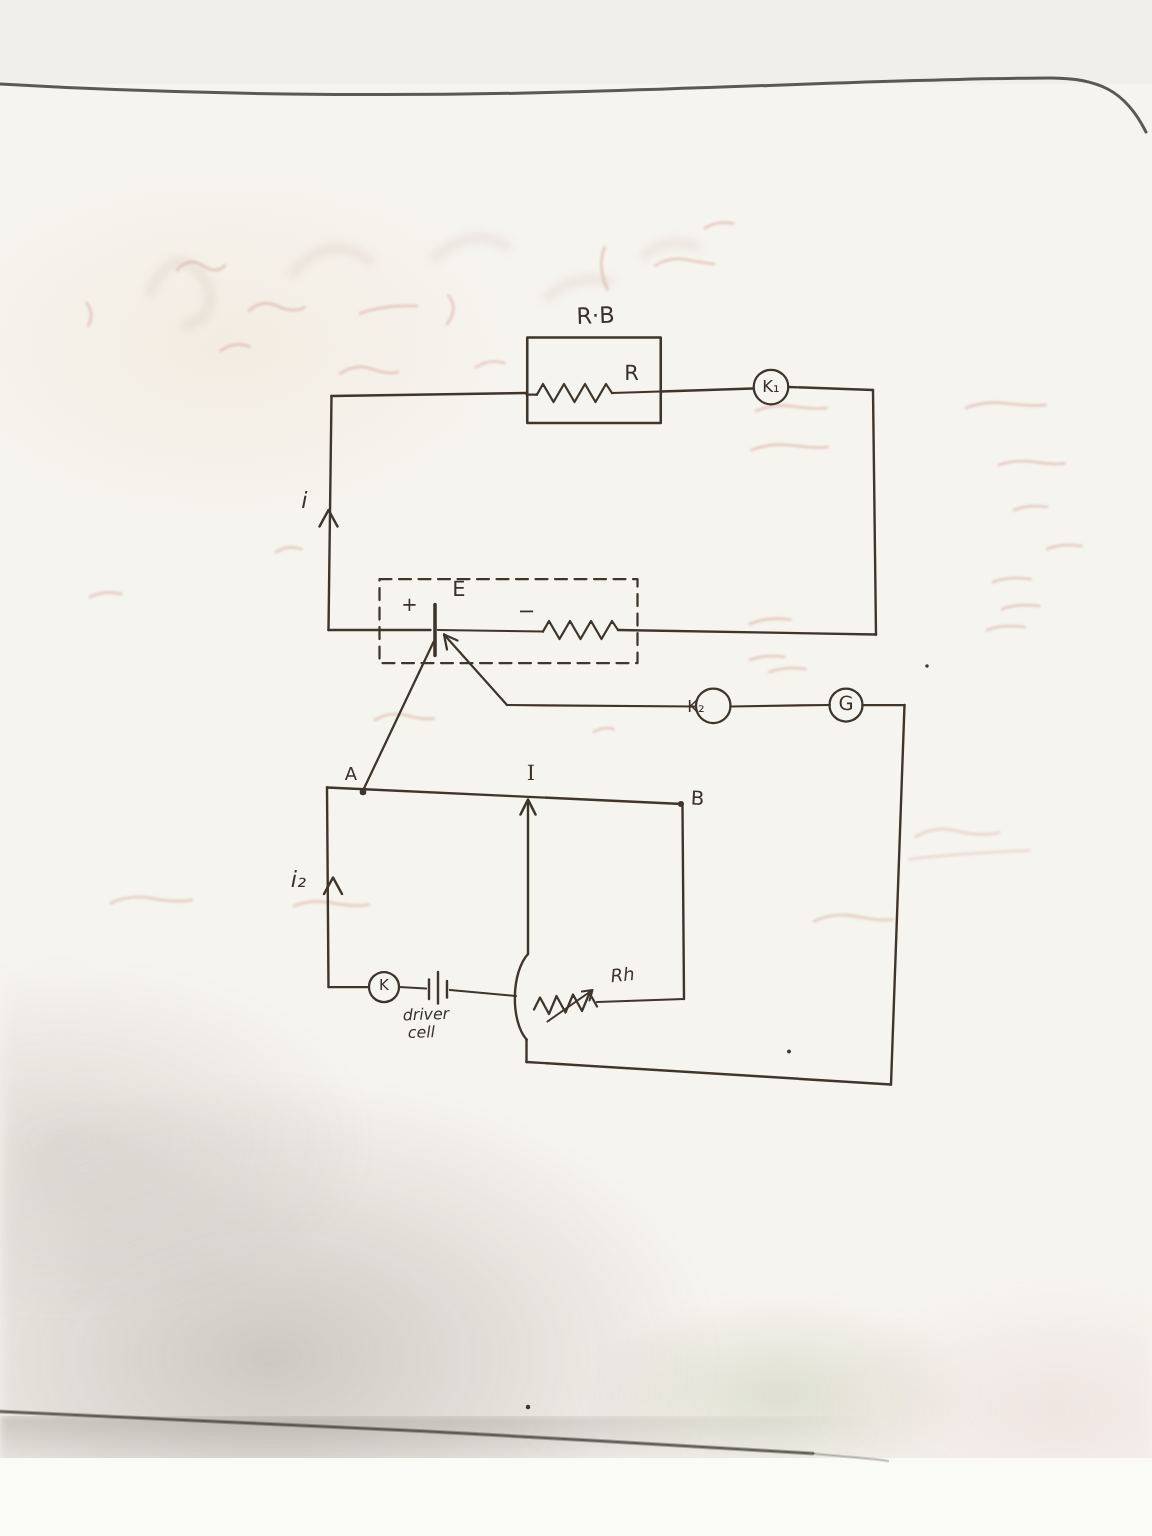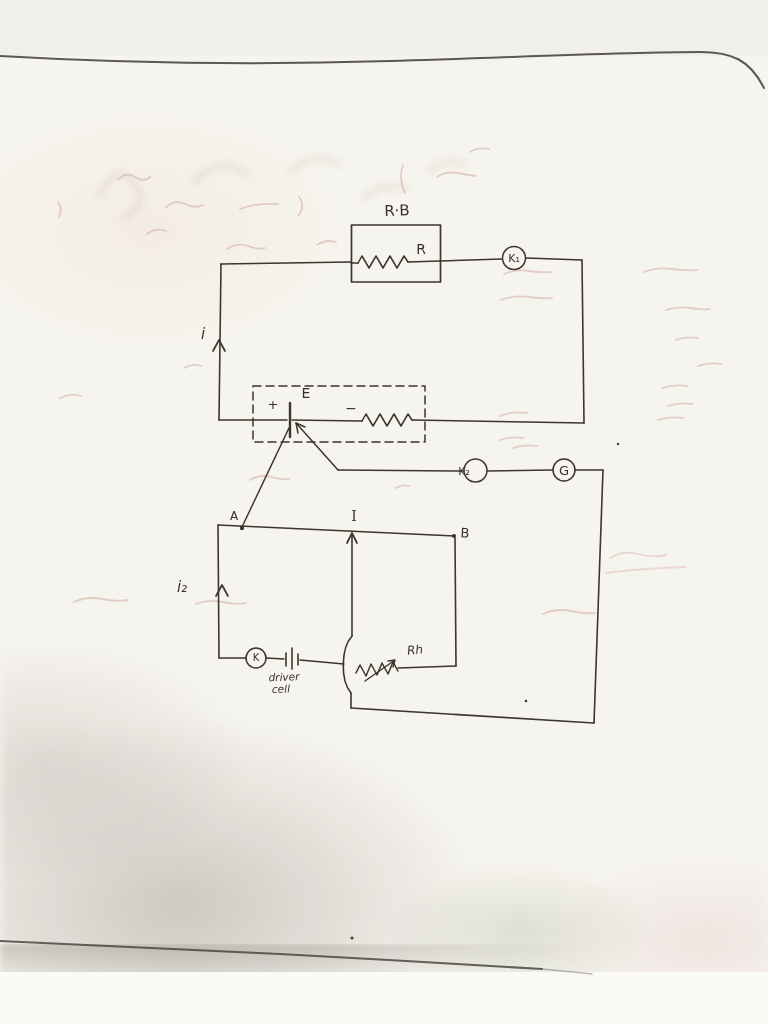--- a/index.html
+++ b/index.html
@@ -166,19 +166,19 @@
   <div class="lbl lbl-k1" style="left:514px;top:258px;text-align:center;">K₁</div>
   <div class="lbl lbl-i" style="left:203px;top:334px;">i</div>
   <div class="lbl lbl-plus" style="left:273px;top:404px;">+</div>
   <div class="lbl lbl-e" style="left:306px;top:393px;">E</div>
   <div class="lbl lbl-minus" style="left:351px;top:408px;">−</div>
   <div class="lbl lbl-k2" style="left:464px;top:471px;">K₂</div>
   <div class="lbl lbl-g" style="left:564px;top:470px;">G</div>
   <div class="lbl lbl-a" style="left:234px;top:516px;">A</div>
   <div class="lbl lbl-jockey" style="left:354px;top:516px;">I</div>
   <div class="lbl lbl-b" style="left:465px;top:533px;">B</div>
-  <div class="lbl lbl-i2" style="left:182px;top:587px;">i₂</div>
+  <div class="lbl lbl-i2" style="left:199px;top:587px;">i₂</div>
   <div class="lbl lbl-k" style="left:256px;top:658px;">K</div>
   <div class="lbl lbl-driver" style="left:284px;top:677px;">driver</div>
   <div class="lbl lbl-cell" style="left:281px;top:689px;">cell</div>
   <div class="lbl lbl-rh" style="left:415px;top:650px;">Rh</div>
 
 </div>
 
 </body></html>

